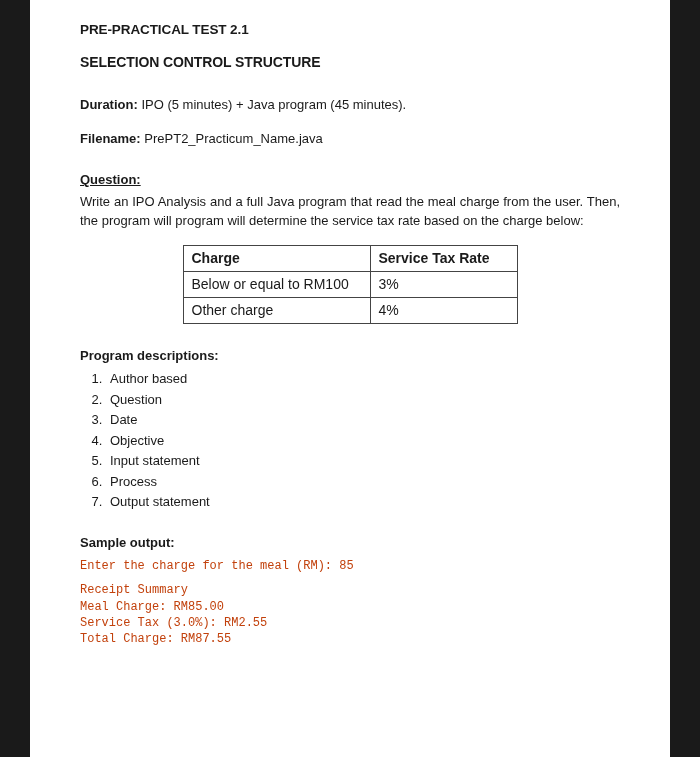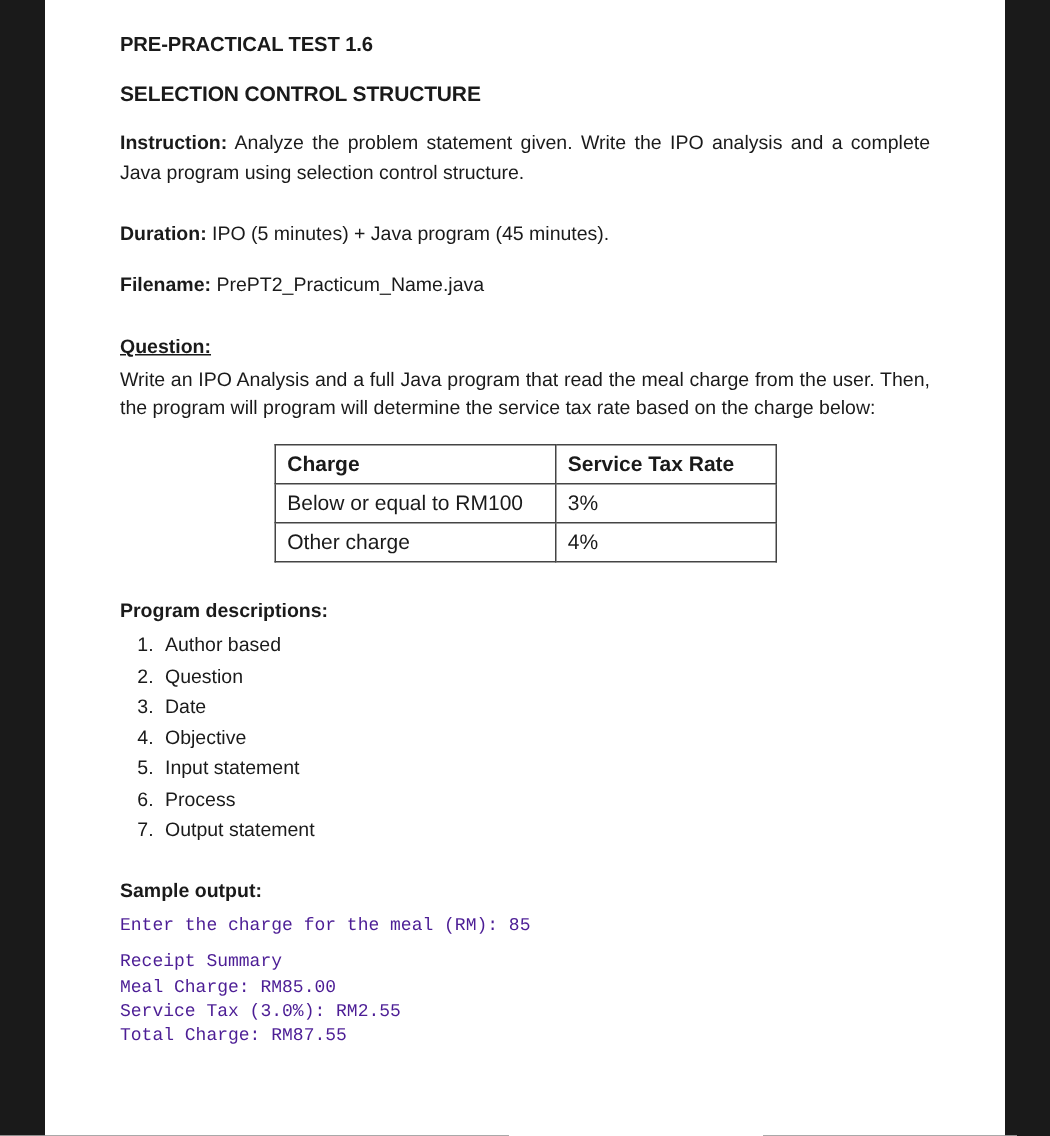--- a/index.html
+++ b/index.html
@@ -50,38 +50,35 @@
     margin: 4px 0 20px 26px;
     padding: 0;
   }
   ol.desc li {
     padding: 0 0 1px 4px;
   }
   .mono {
     font-family: "Courier New", Courier, monospace;
     font-size: 12px;
     white-space: pre;
-    color: #4c1d95;
+    color: #c2410c;
     line-height: 1.35;
     margin-top: 6px;
   }
   .col-charge { width: 170px; }
   .col-rate { width: 130px; }
 </style>
 </head>
 <body>
 
 <div class="page">
 
-  <div class="title-main">PRE-PRACTICAL TEST 1.6</div>
+  <div class="title-main">PRE-PRACTICAL TEST 2.1</div>
   <div class="title-sub">SELECTION CONTROL STRUCTURE</div>
 
-  <p class="para justify">
-    <span class="bold-inline">Instruction:</span><span> Analyze the problem statement given. Write the IPO analysis and a complete Java program using selection control structure.</span>
-  </p>
 
   <p class="para gap-top">
     <span class="bold-inline">Duration:</span><span> IPO (5 minutes) + Java program (45 minutes).</span>
   </p>
 
   <p class="para">
     <span class="bold-inline">Filename:</span><span> PrePT2_Practicum_Name.java</span>
   </p>
 
   <div class="gap-top">

